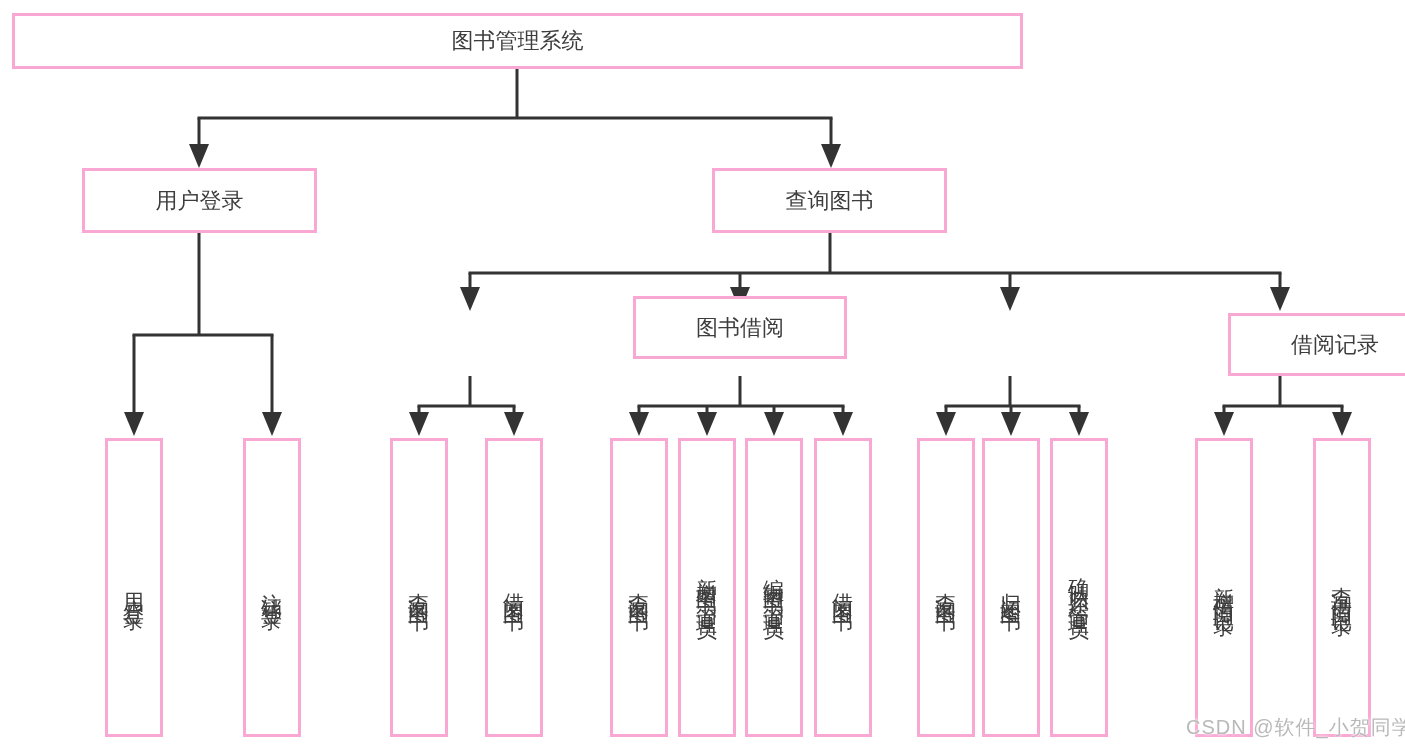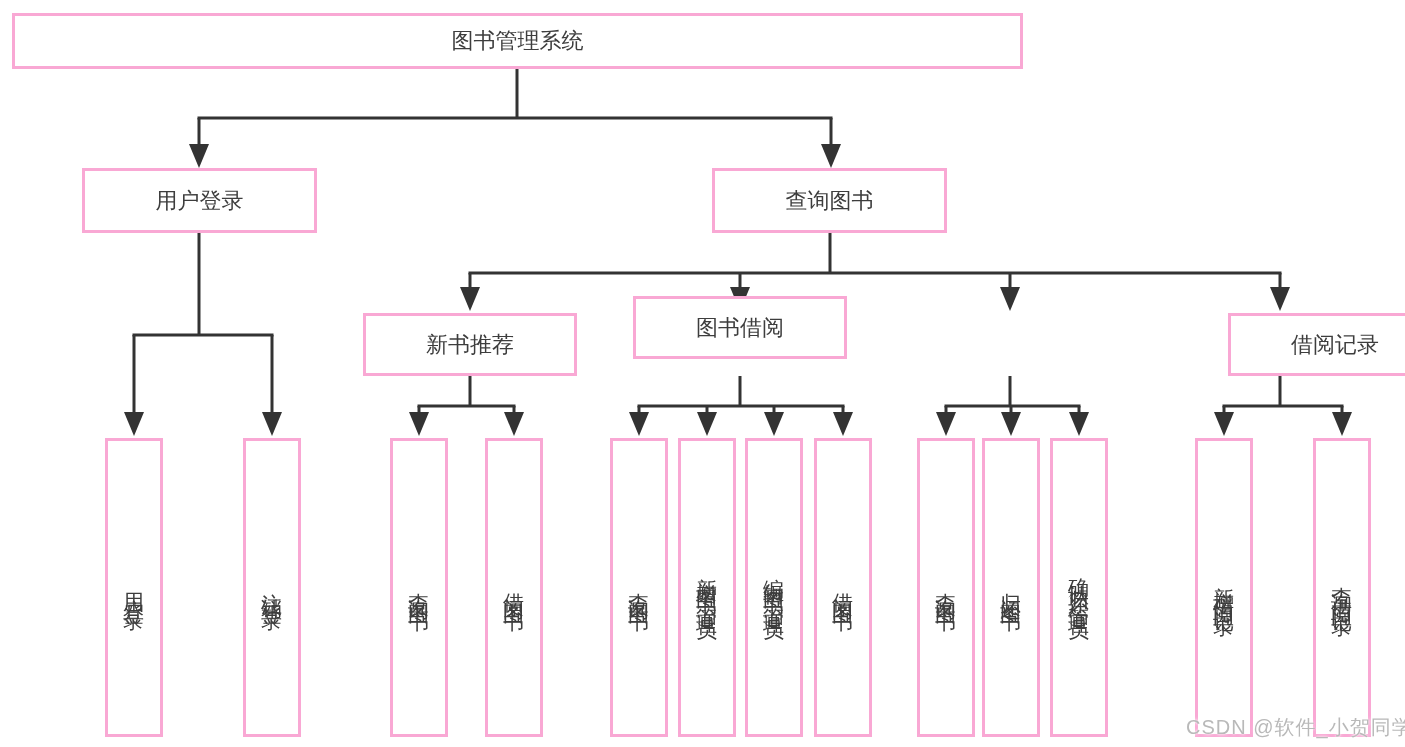--- a/index.html
+++ b/index.html
@@ -126,23 +126,20 @@
     <span>图书管理系统</span>
   </div>
 
   <div class="node" style="left:82px;top:168px;width:235px;height:65px">
     <span>用户登录</span>
   </div>
   <div class="node" style="left:712px;top:168px;width:235px;height:65px">
     <span>查询图书</span>
   </div>
 
-  <div class="node" style="left:363px;top:313px;width:214px;height:63px">
-    <span>新书推荐</span>
-  </div>
   <div class="node" style="left:633px;top:296px;width:214px;height:63px">
     <span>图书借阅</span>
   </div>
   <div class="node" style="left:1228px;top:313px;width:214px;height:63px">
     <span>借阅记录</span>
   </div>
 
   <div class="node leaf" style="left:105px;top:438px;width:58px;height:299px">
     <span class="vtext">用户登录</span>
   </div>

